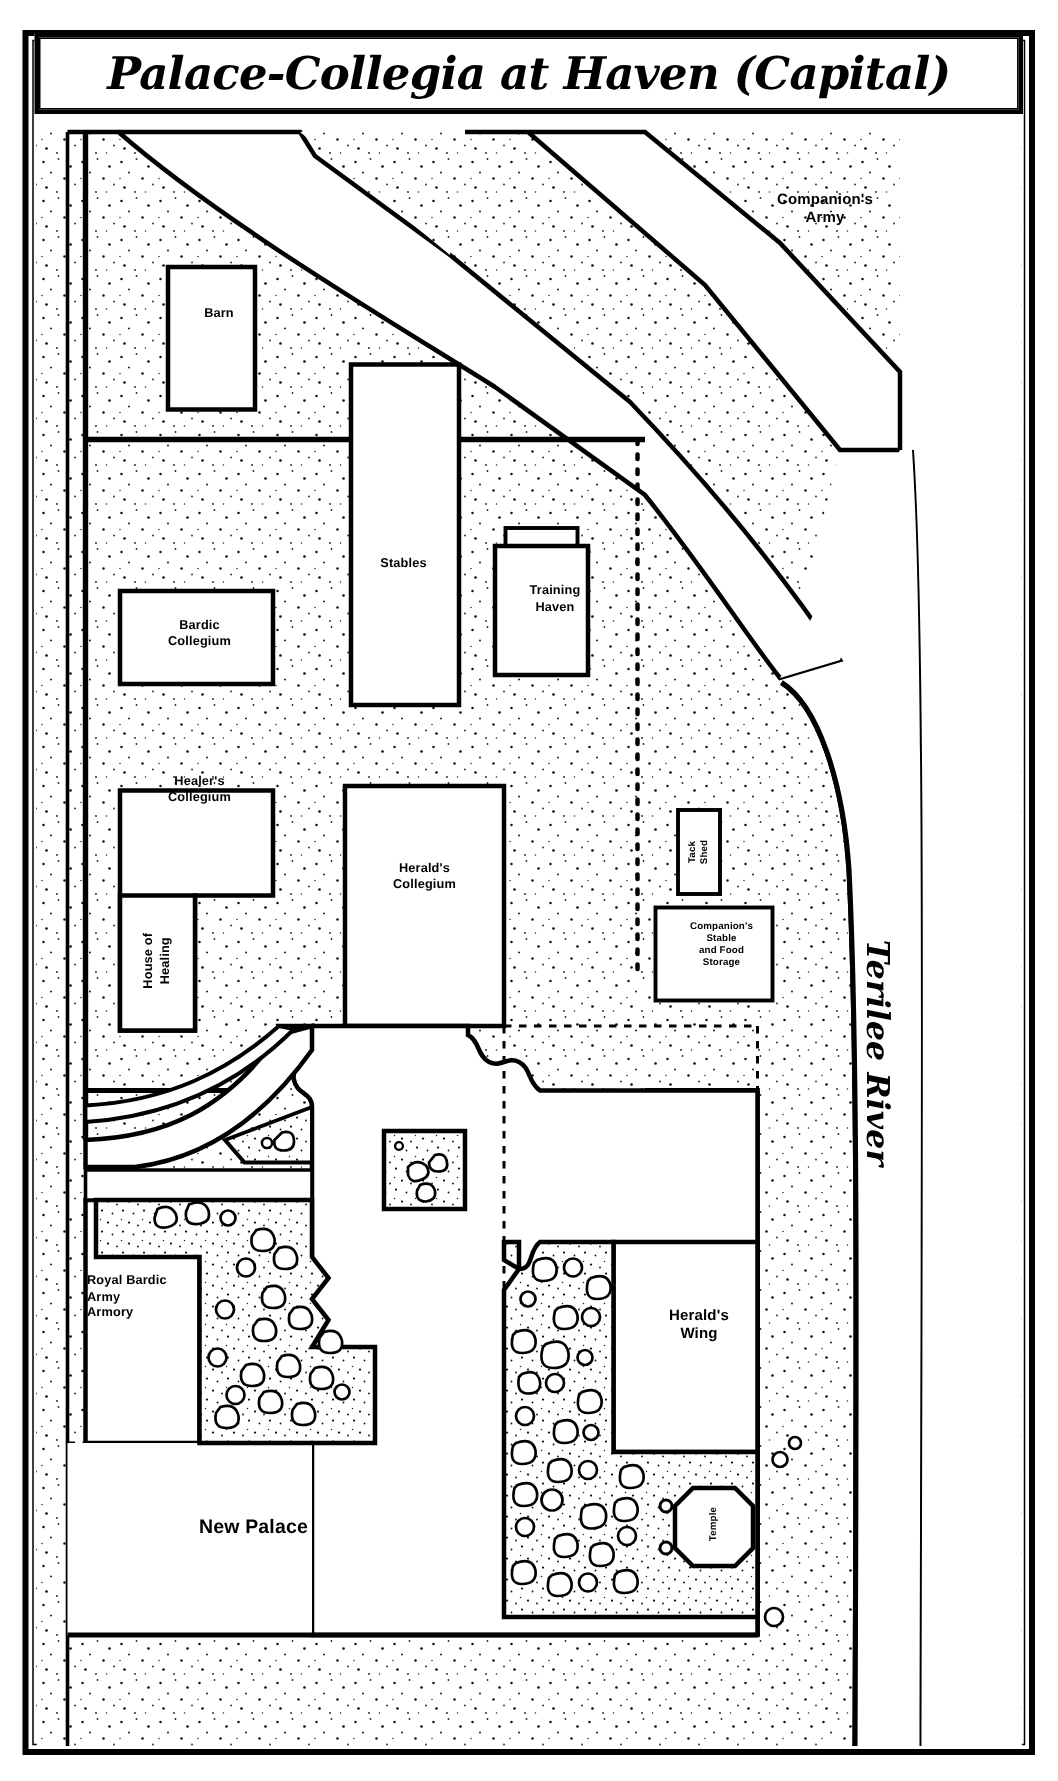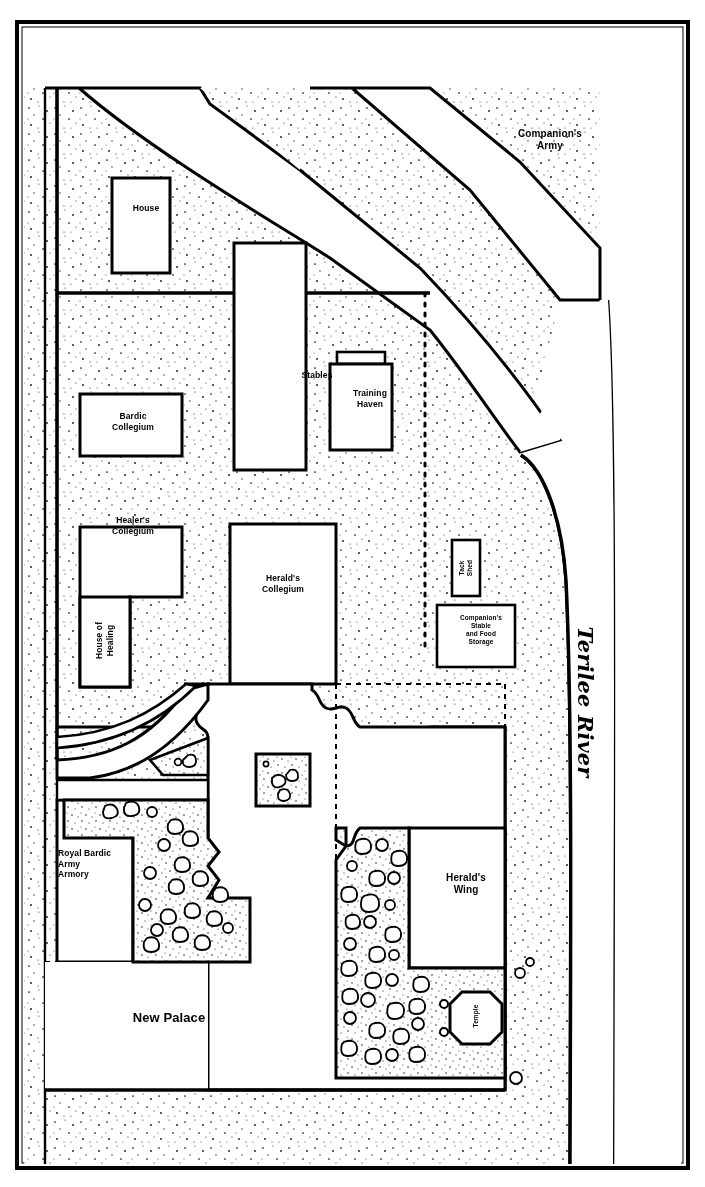--- a/index.html
+++ b/index.html
@@ -265,25 +265,30 @@
       </g>
     </g>
 
     <path d="M 57 760 C 110 758 150 740 186 690 L 208 684 L 208 700
              C 178 742 140 772 90 778 L 57 778 Z" fill="#ffffff" stroke="#000" stroke-width="3"></path>
     <path d="M 57 737 C 112 734 152 714 186 684 L 196 686
              C 162 720 118 744 57 748 Z" fill="#ffffff" stroke="#000" stroke-width="2.6"></path>
 
   </svg>
 
+  <div class="ttl-wrap">
+    <div class="inner">
+      <div class="ttl">Palace-Collegia at Haven (Capital)</div>
+    </div>
+  </div>
 
   <div class="lbl med" style="left:490px;top:128px;width:120px;">Companion's
 Army</div>
-  <div class="lbl" style="left:116px;top:203px;width:60px;">House</div>
-  <div class="lbl" style="left:237px;top:370px;width:64px;margin-left:48px;">Stables</div>
+  <div class="lbl" style="left:116px;top:203px;width:60px;">Barn</div>
+  <div class="lbl" style="left:237px;top:370px;width:64px;">Stables</div>
   <div class="lbl" style="left:340px;top:388px;width:60px;">Training
 Haven</div>
   <div class="lbl" style="left:88px;top:411px;width:90px;">Bardic
 Collegium</div>
   <div class="lbl" style="left:86px;top:515px;width:94px;">Healer's
 Collegium</div>
   <div class="lbl rot" style="left:66px;top:630px;width:76px;">House of
 Healing</div>
   <div class="lbl" style="left:233px;top:573px;width:100px;">Herald's
 Collegium</div>

